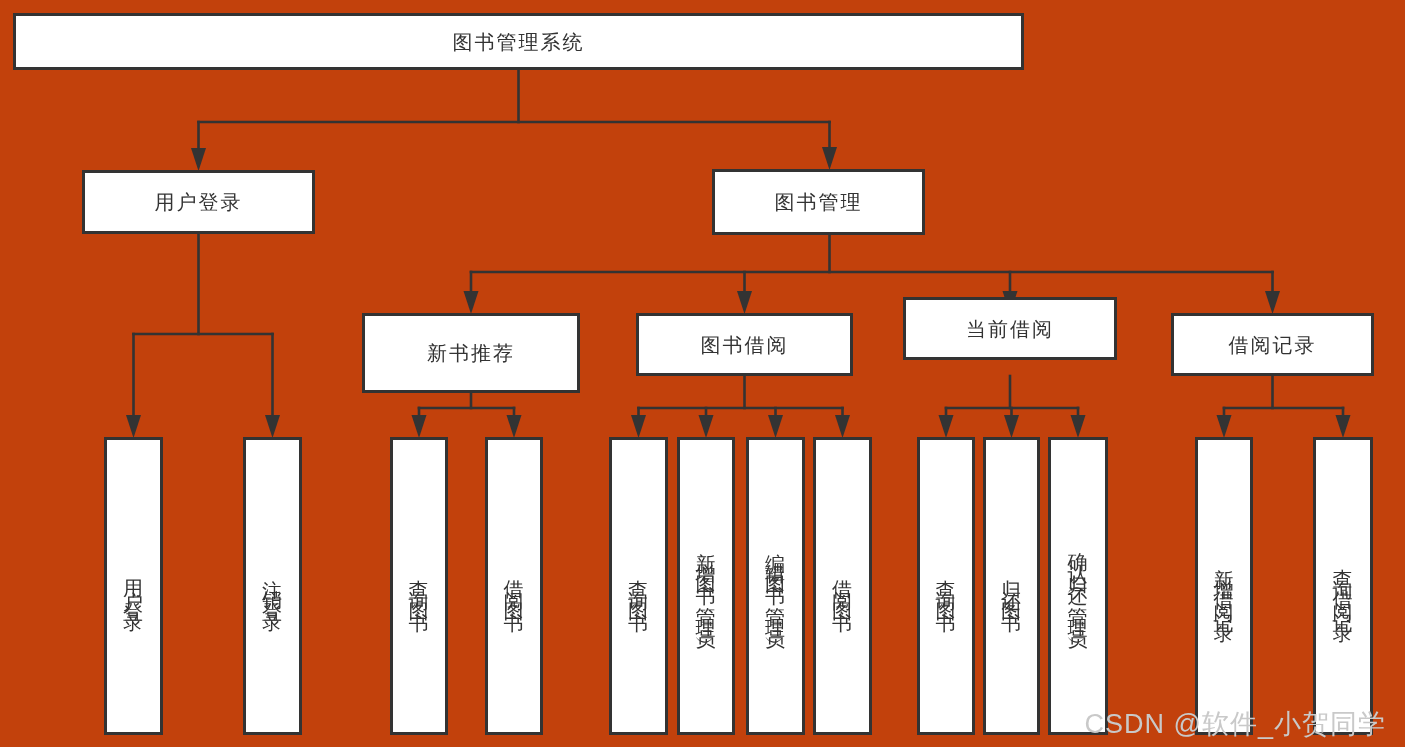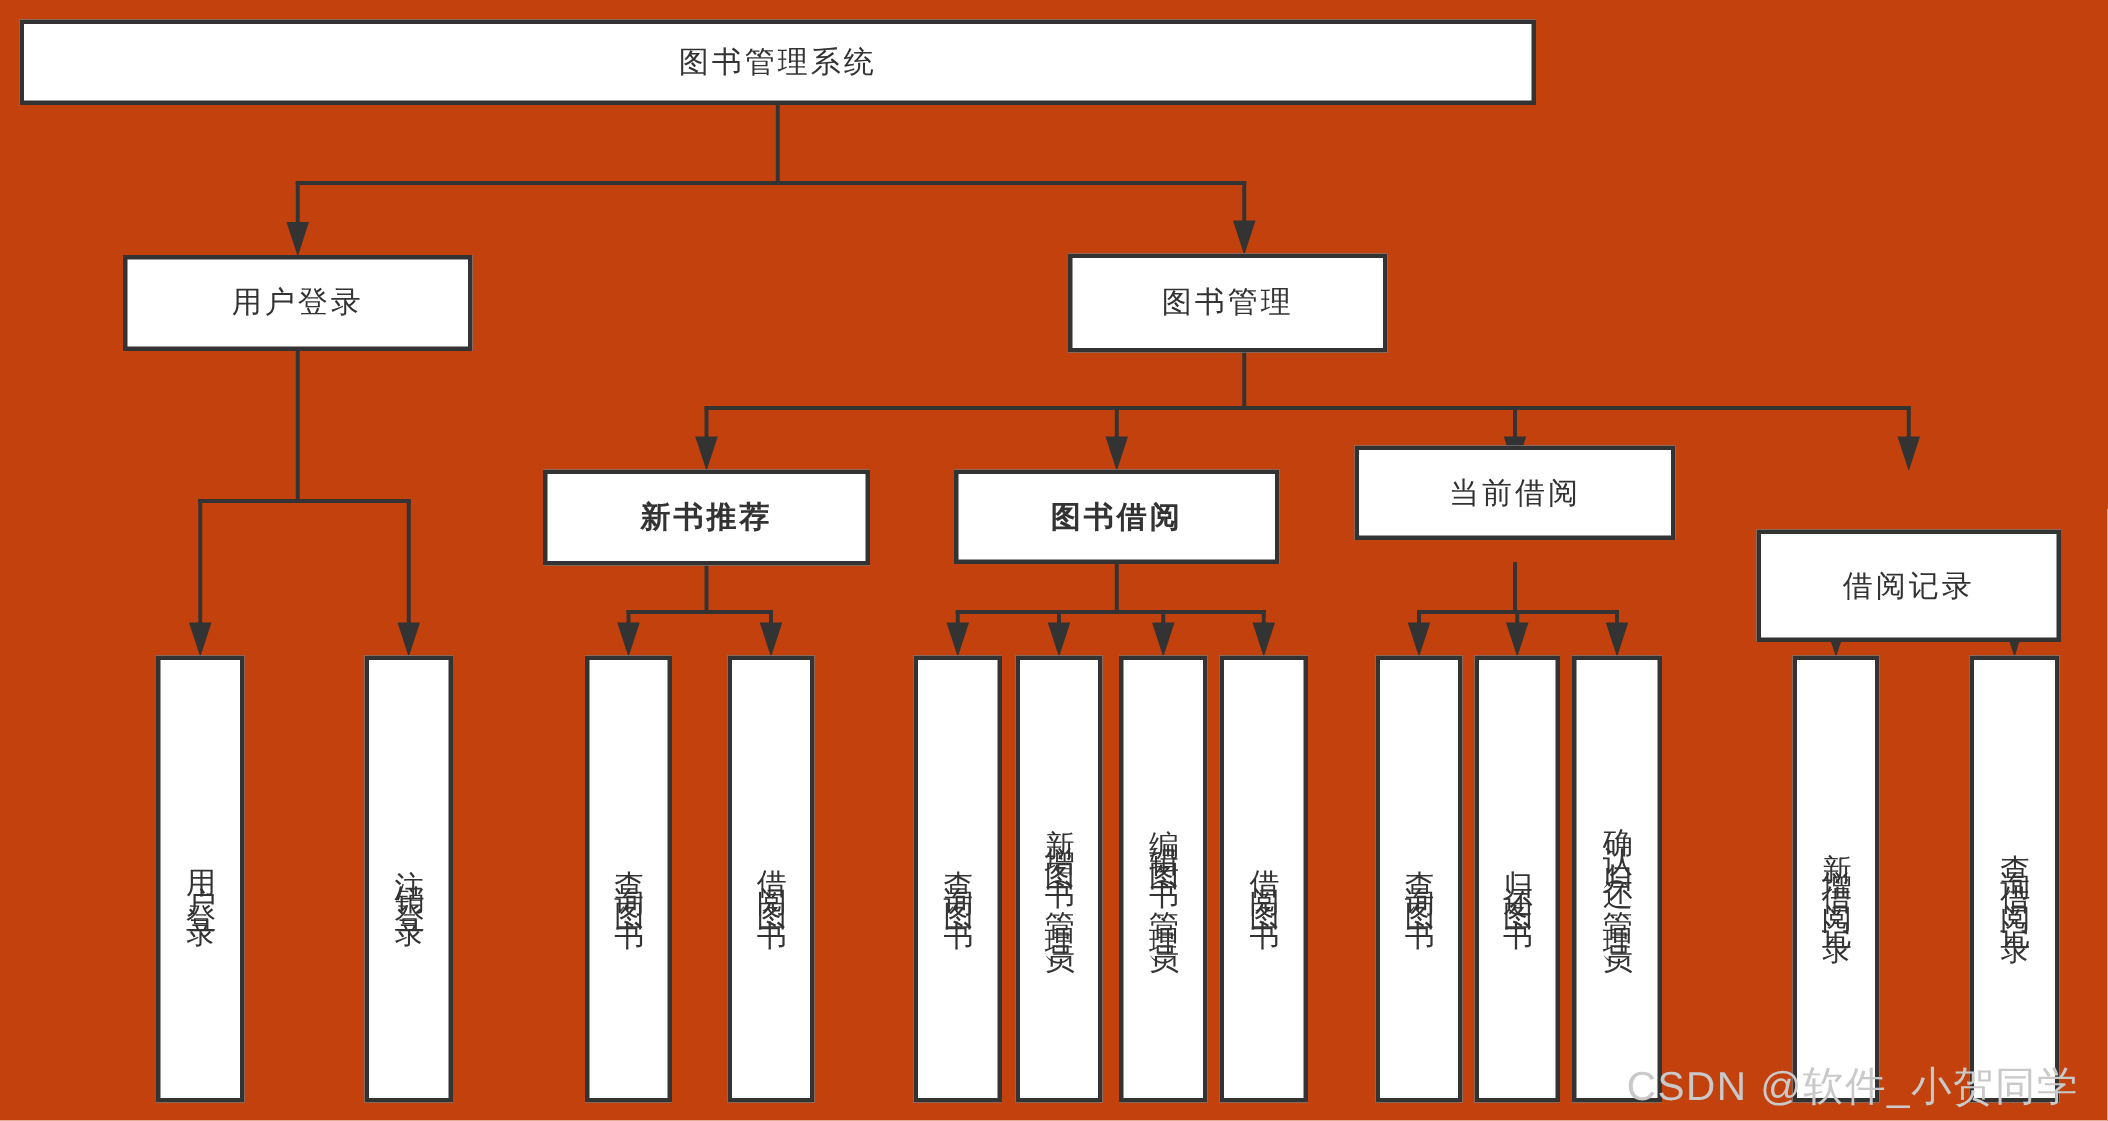--- a/index.html
+++ b/index.html
@@ -117,30 +117,30 @@
 
   <div class="node" style="left: 13px; top: 13px; width: 1011px; height: 57px;">
       <span class="lbl">图书管理系统</span>
     </div>
     <div class="node" style="left: 82px; top: 170px; width: 233px; height: 64px;">
       <span class="lbl">用户登录</span>
     </div>
     <div class="node" style="left: 712px; top: 169px; width: 213px; height: 66px;">
       <span class="lbl">图书管理</span>
     </div>
-    <div class="node" style="left: 362px; top: 313px; width: 218px; height: 64px; font-weight: bold;">
+    <div class="node" style="left: 362px; top: 313px; width: 218px; height: 80px;">
       <span class="lbl">新书推荐</span>
     </div>
-    <div class="node" style="left: 636px; top: 313px; width: 217px; height: 63px; font-weight: bold;">
+    <div class="node" style="left: 636px; top: 313px; width: 217px; height: 63px;">
       <span class="lbl">图书借阅</span>
     </div>
     <div class="node" style="left: 903px; top: 297px; width: 214px; height: 63px;">
       <span class="lbl">当前借阅</span>
     </div>
-    <div class="node" style="left: 1171px; top: 313px; width: 203px; height: 75px; margin-top: 40px;">
+    <div class="node" style="left: 1171px; top: 313px; width: 203px; height: 63px;">
       <span class="lbl">借阅记录</span>
     </div>
     <div class="node vert" style="left: 104px; top: 437px; width: 59px; height: 298px;">
       <span class="lbl">用户登录</span>
     </div>
     <div class="node vert" style="left: 243px; top: 437px; width: 59px; height: 298px;">
       <span class="lbl">注销登录</span>
     </div>
     <div class="node vert" style="left: 390px; top: 437px; width: 58px; height: 298px;">
       <span class="lbl">查询图书</span>

